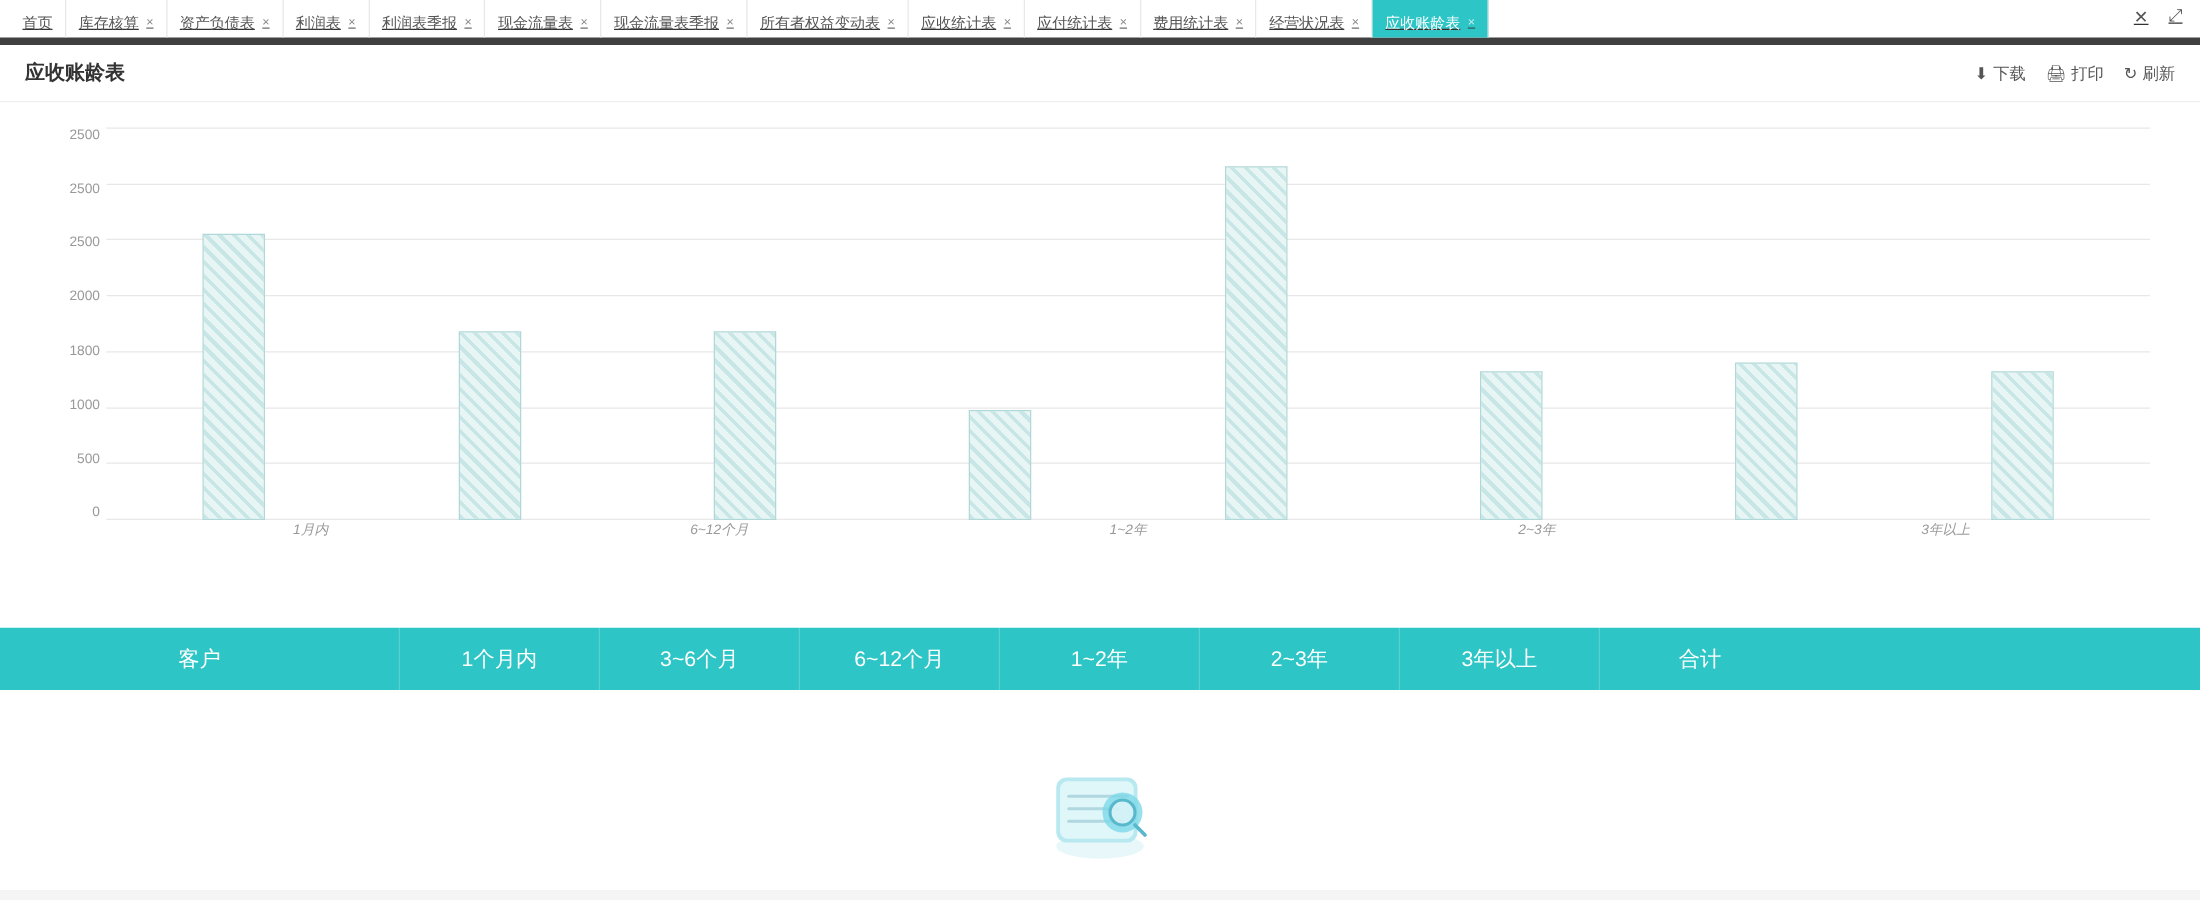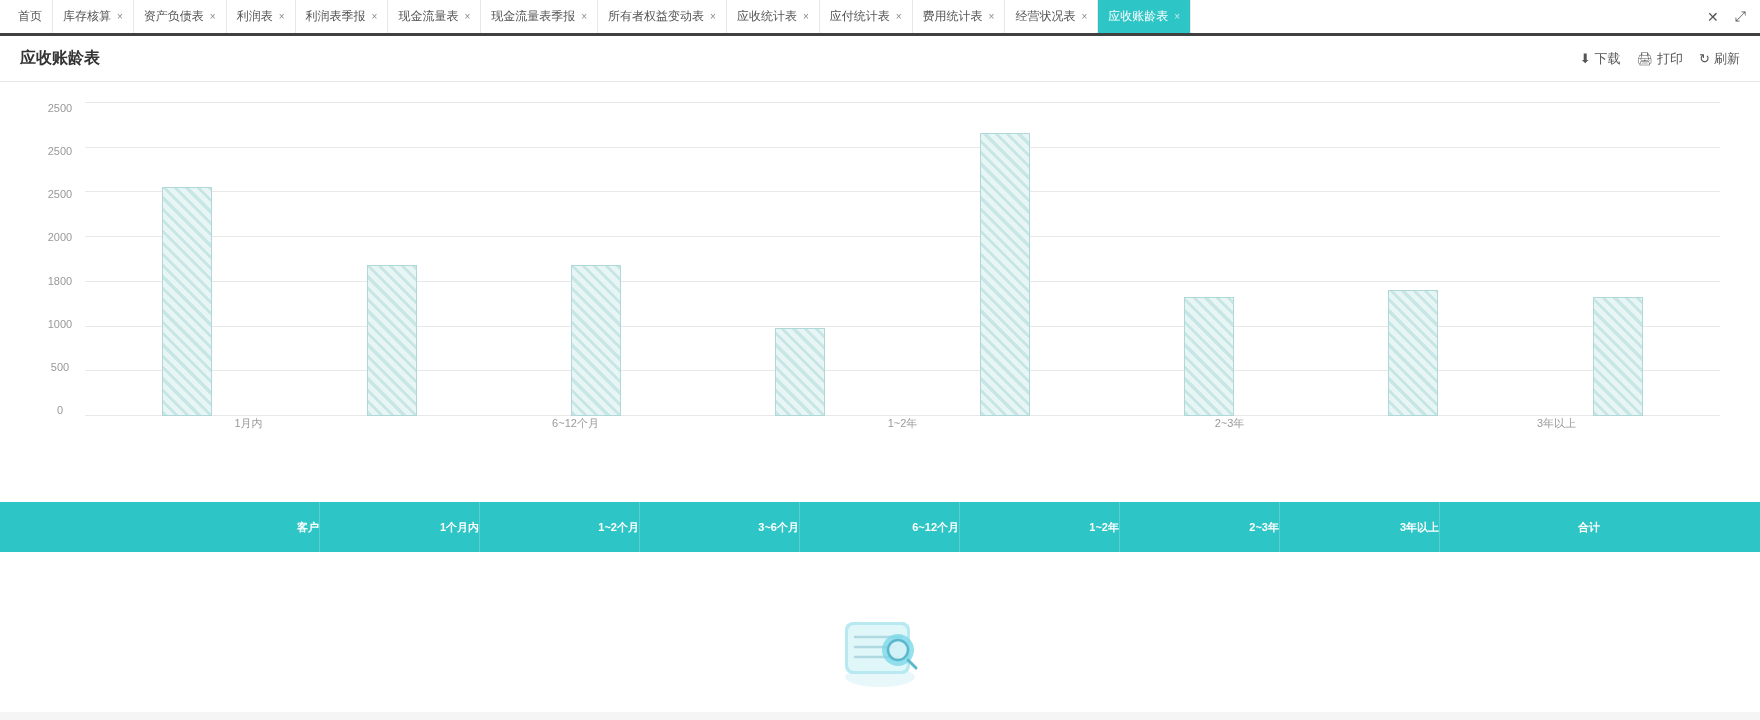--- a/index.html
+++ b/index.html
@@ -1,28 +1,29 @@
 <!DOCTYPE html>
 <html><head>
   <meta charset="utf-8">
   <style>
     * { margin: 0; padding: 0; box-sizing: border-box; }
     body { font-family: 'Microsoft YaHei', Arial, sans-serif; font-size: 12px; background: #f5f5f5; color: #333; overflow: hidden; }
 
     
     .tab-bar {
       display: flex;
-      align-items: center;
-      background: #fff;
-      border-bottom: 3px solid #404040;
+      align-items: flex-start;
+      background: #fff;
+      border-bottom: 6px solid #404040;
       height: 36px;
       padding: 0 8px;
       overflow: hidden;
       white-space: nowrap;
       position: relative;
+      text-decoration: underline;
     }
     .tab-item {
       display: inline-flex;
       align-items: center;
       padding: 0 10px;
       height: 36px;
       cursor: pointer;
       font-size: 12px;
       color: #555;
       border-right: 1px solid #e8e8e8;
@@ -94,21 +95,21 @@
     
     .chart-area {
       background: #fff;
       padding: 20px 40px 20px 40px;
       height: 420px;
       position: relative;
     }
     .y-label {
       font-size: 11px;
       color: #999;
-      text-align: center;
+      text-align: right;
       width: 40px;
     }
     .bar-group {
       flex: 1;
       display: flex;
       justify-content: center;
       align-items: flex-end;
       height: 100%;
     }
     .bar {
@@ -133,24 +134,24 @@
     
     .table-header {
       background: #2dc5c5;
       display: grid;
       grid-template-columns: 2fr 1fr 1fr 1fr 1fr 1fr 1fr 1fr 1fr 1fr;
       height: 50px;
     }
     .table-header-cell {
       display: flex;
       align-items: center;
-      justify-content: flex-end;
+      justify-content: center;
       color: #fff;
-      font-size: 11px;
-      font-weight: 700;
+      font-size: 17px;
+      font-weight: 400;
       border-right: 1px solid rgba(255,255,255,0.2);
     }
     .table-header-cell:last-child { border-right: none; }
 
     
     .empty-state {
       display: flex;
       flex-direction: column;
       align-items: center;
       justify-content: center;
@@ -248,21 +249,21 @@
         <span class="y-label">1000</span>
         <span class="y-label">1800</span>
         <span class="y-label">2000</span>
         <span class="y-label">2500</span>
         <span class="y-label">2500</span>
         <span class="y-label">2500</span>
       </div>
 
       <div style="flex:1; position:relative; display:flex; flex-direction:column;">
 
-        <div style="position:relative; flex:1; min-height:0;">
+        <div style="position:relative; flex:1; min-height:0;font-style:italic;">
 
           <div style="position:absolute; top:0; left:0; right:0; bottom:26px; display:flex; flex-direction:column-reverse; justify-content:space-between;">
             <div style="border-top:1px solid #e8e8e8; width:100%;"></div>
             <div style="border-top:1px solid #e8e8e8; width:100%;"></div>
             <div style="border-top:1px solid #e8e8e8; width:100%;"></div>
             <div style="border-top:1px solid #e8e8e8; width:100%;"></div>
             <div style="border-top:1px solid #e8e8e8; width:100%;"></div>
             <div style="border-top:1px solid #e8e8e8; width:100%;"></div>
             <div style="border-top:1px solid #e8e8e8; width:100%;"></div>
             <div style="border-top:1px solid #e8e8e8; width:100%;"></div>
@@ -308,23 +309,20 @@
   </div>
 
   <div class="table-header">
     <div class="table-header-cell">
       <span>客户</span>
     </div>
     <div class="table-header-cell">
       <span>1个月内</span>
     </div>
     <div class="table-header-cell">
-      <span>1~2个月</span>
-    </div>
-    <div class="table-header-cell">
       <span>3~6个月</span>
     </div>
     <div class="table-header-cell">
       <span>6~12个月</span>
     </div>
     <div class="table-header-cell">
       <span>1~2年</span>
     </div>
     <div class="table-header-cell">
       <span>2~3年</span>

